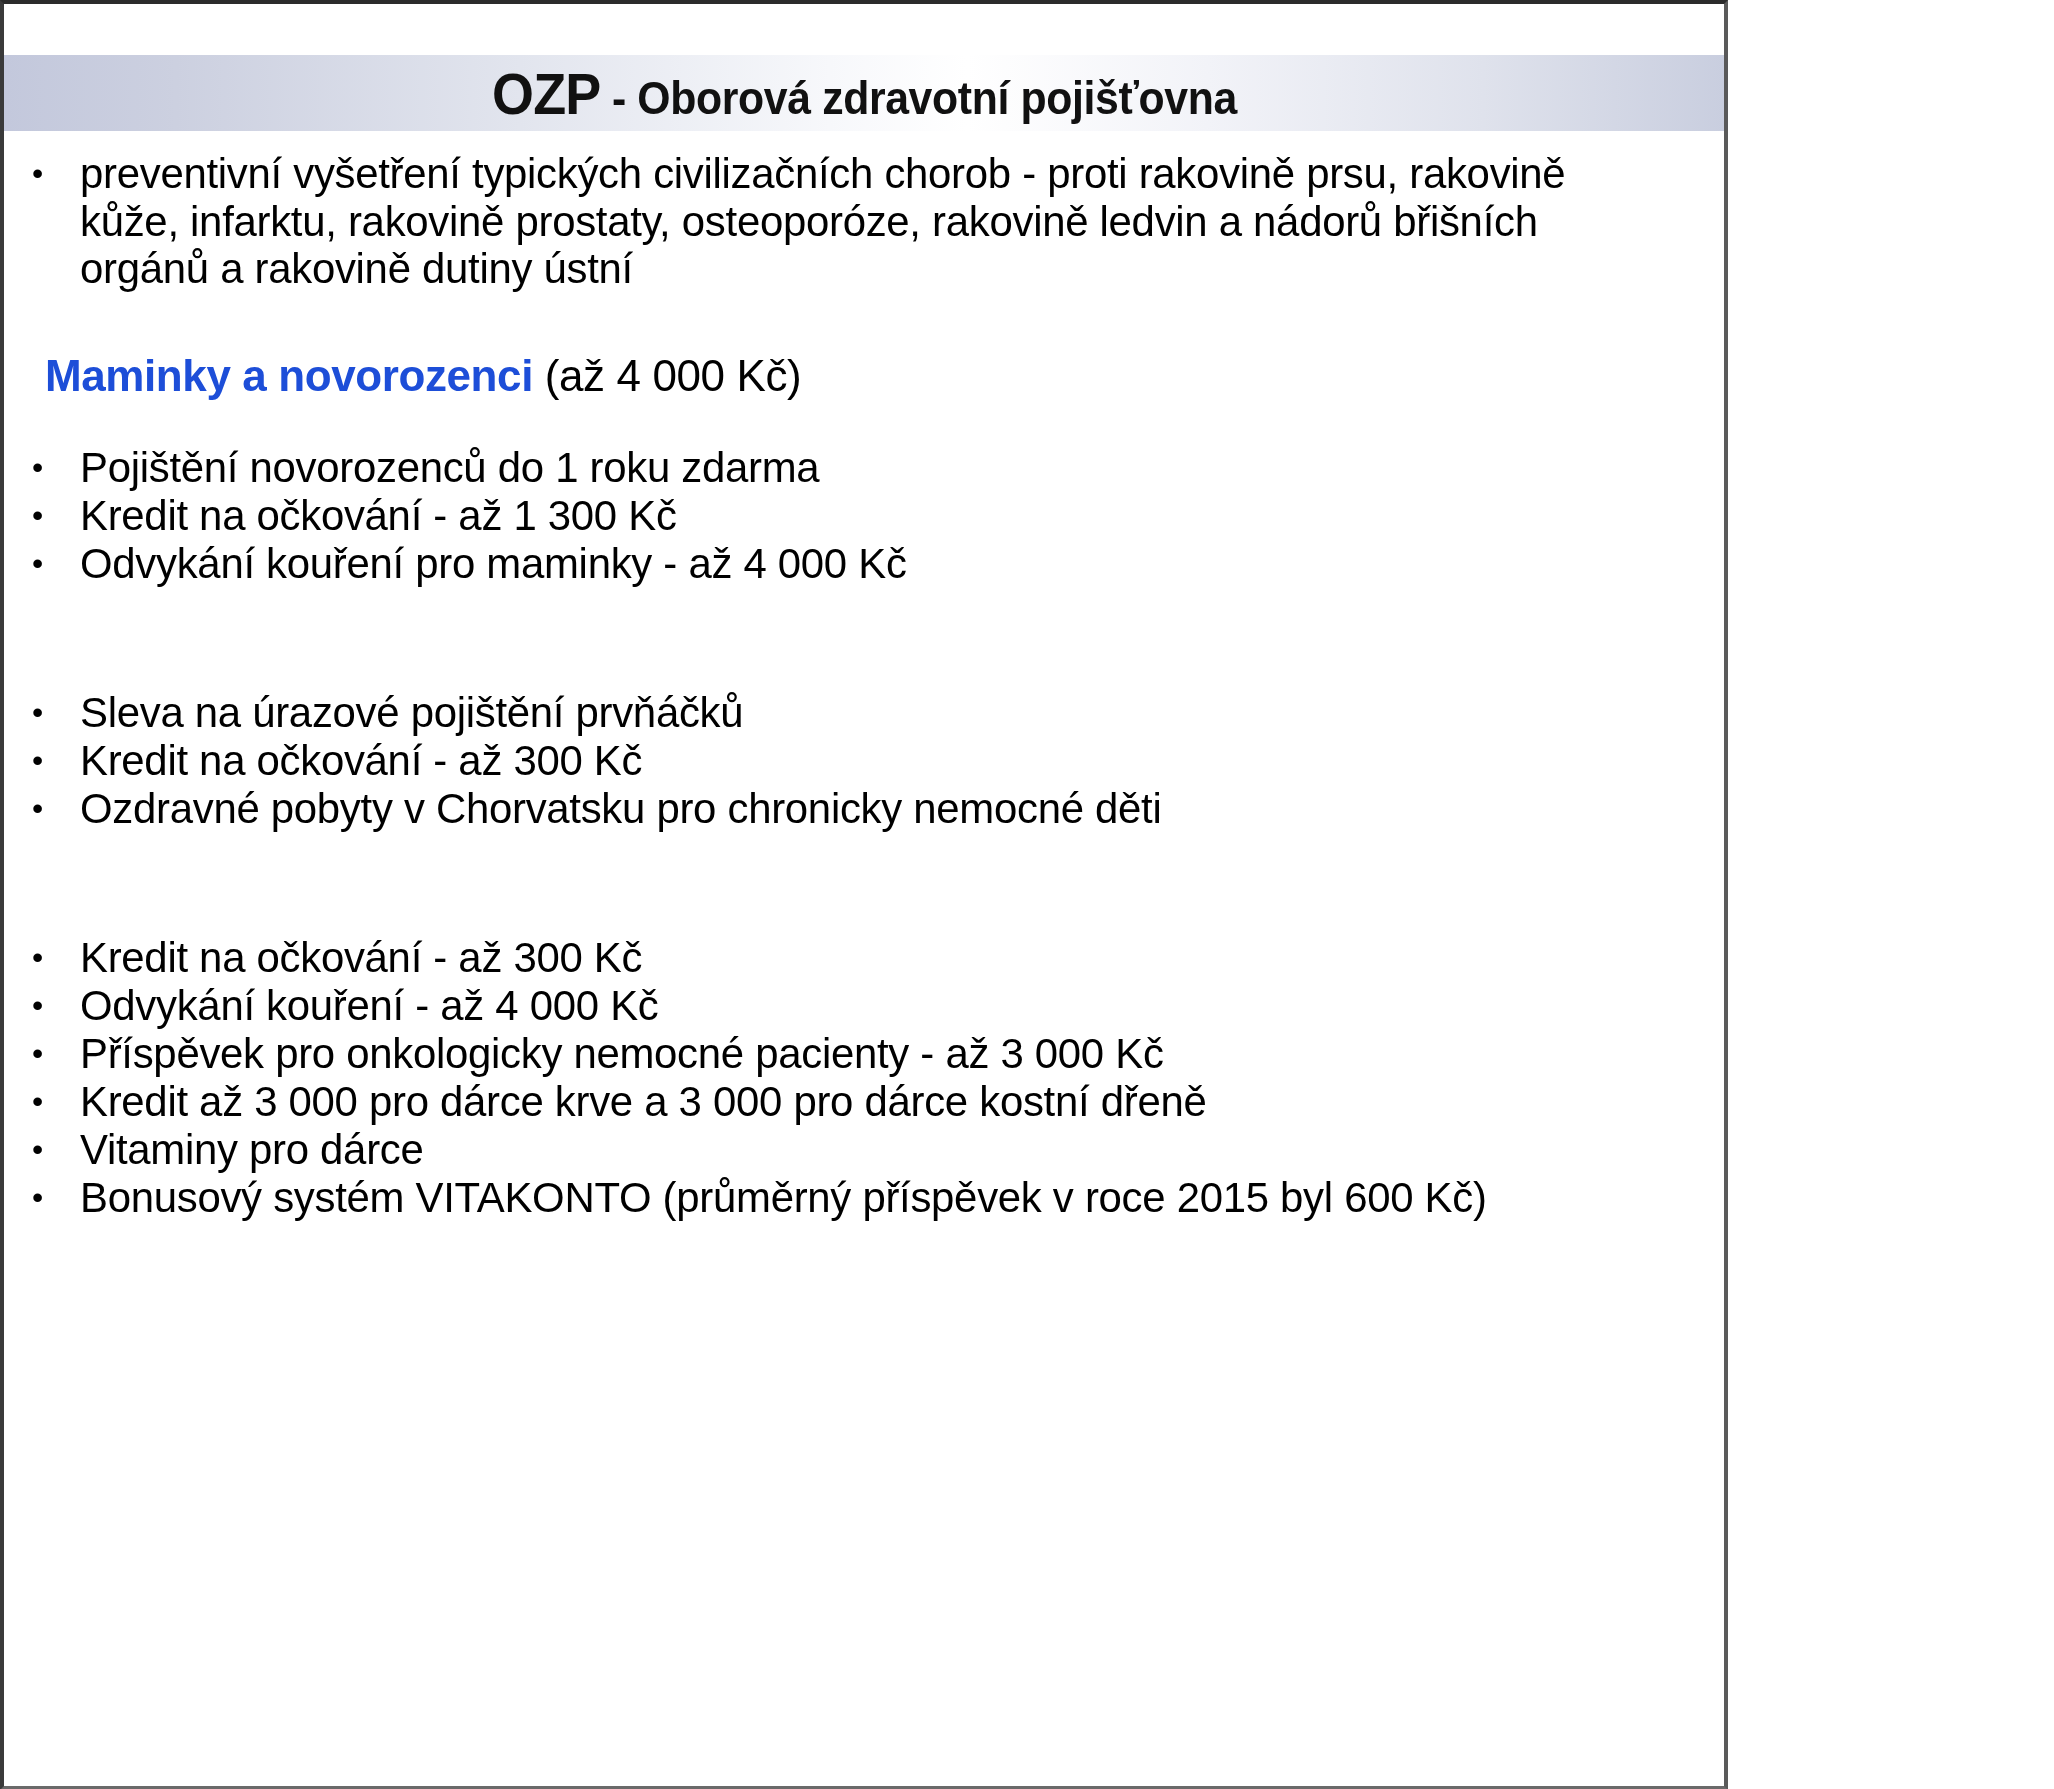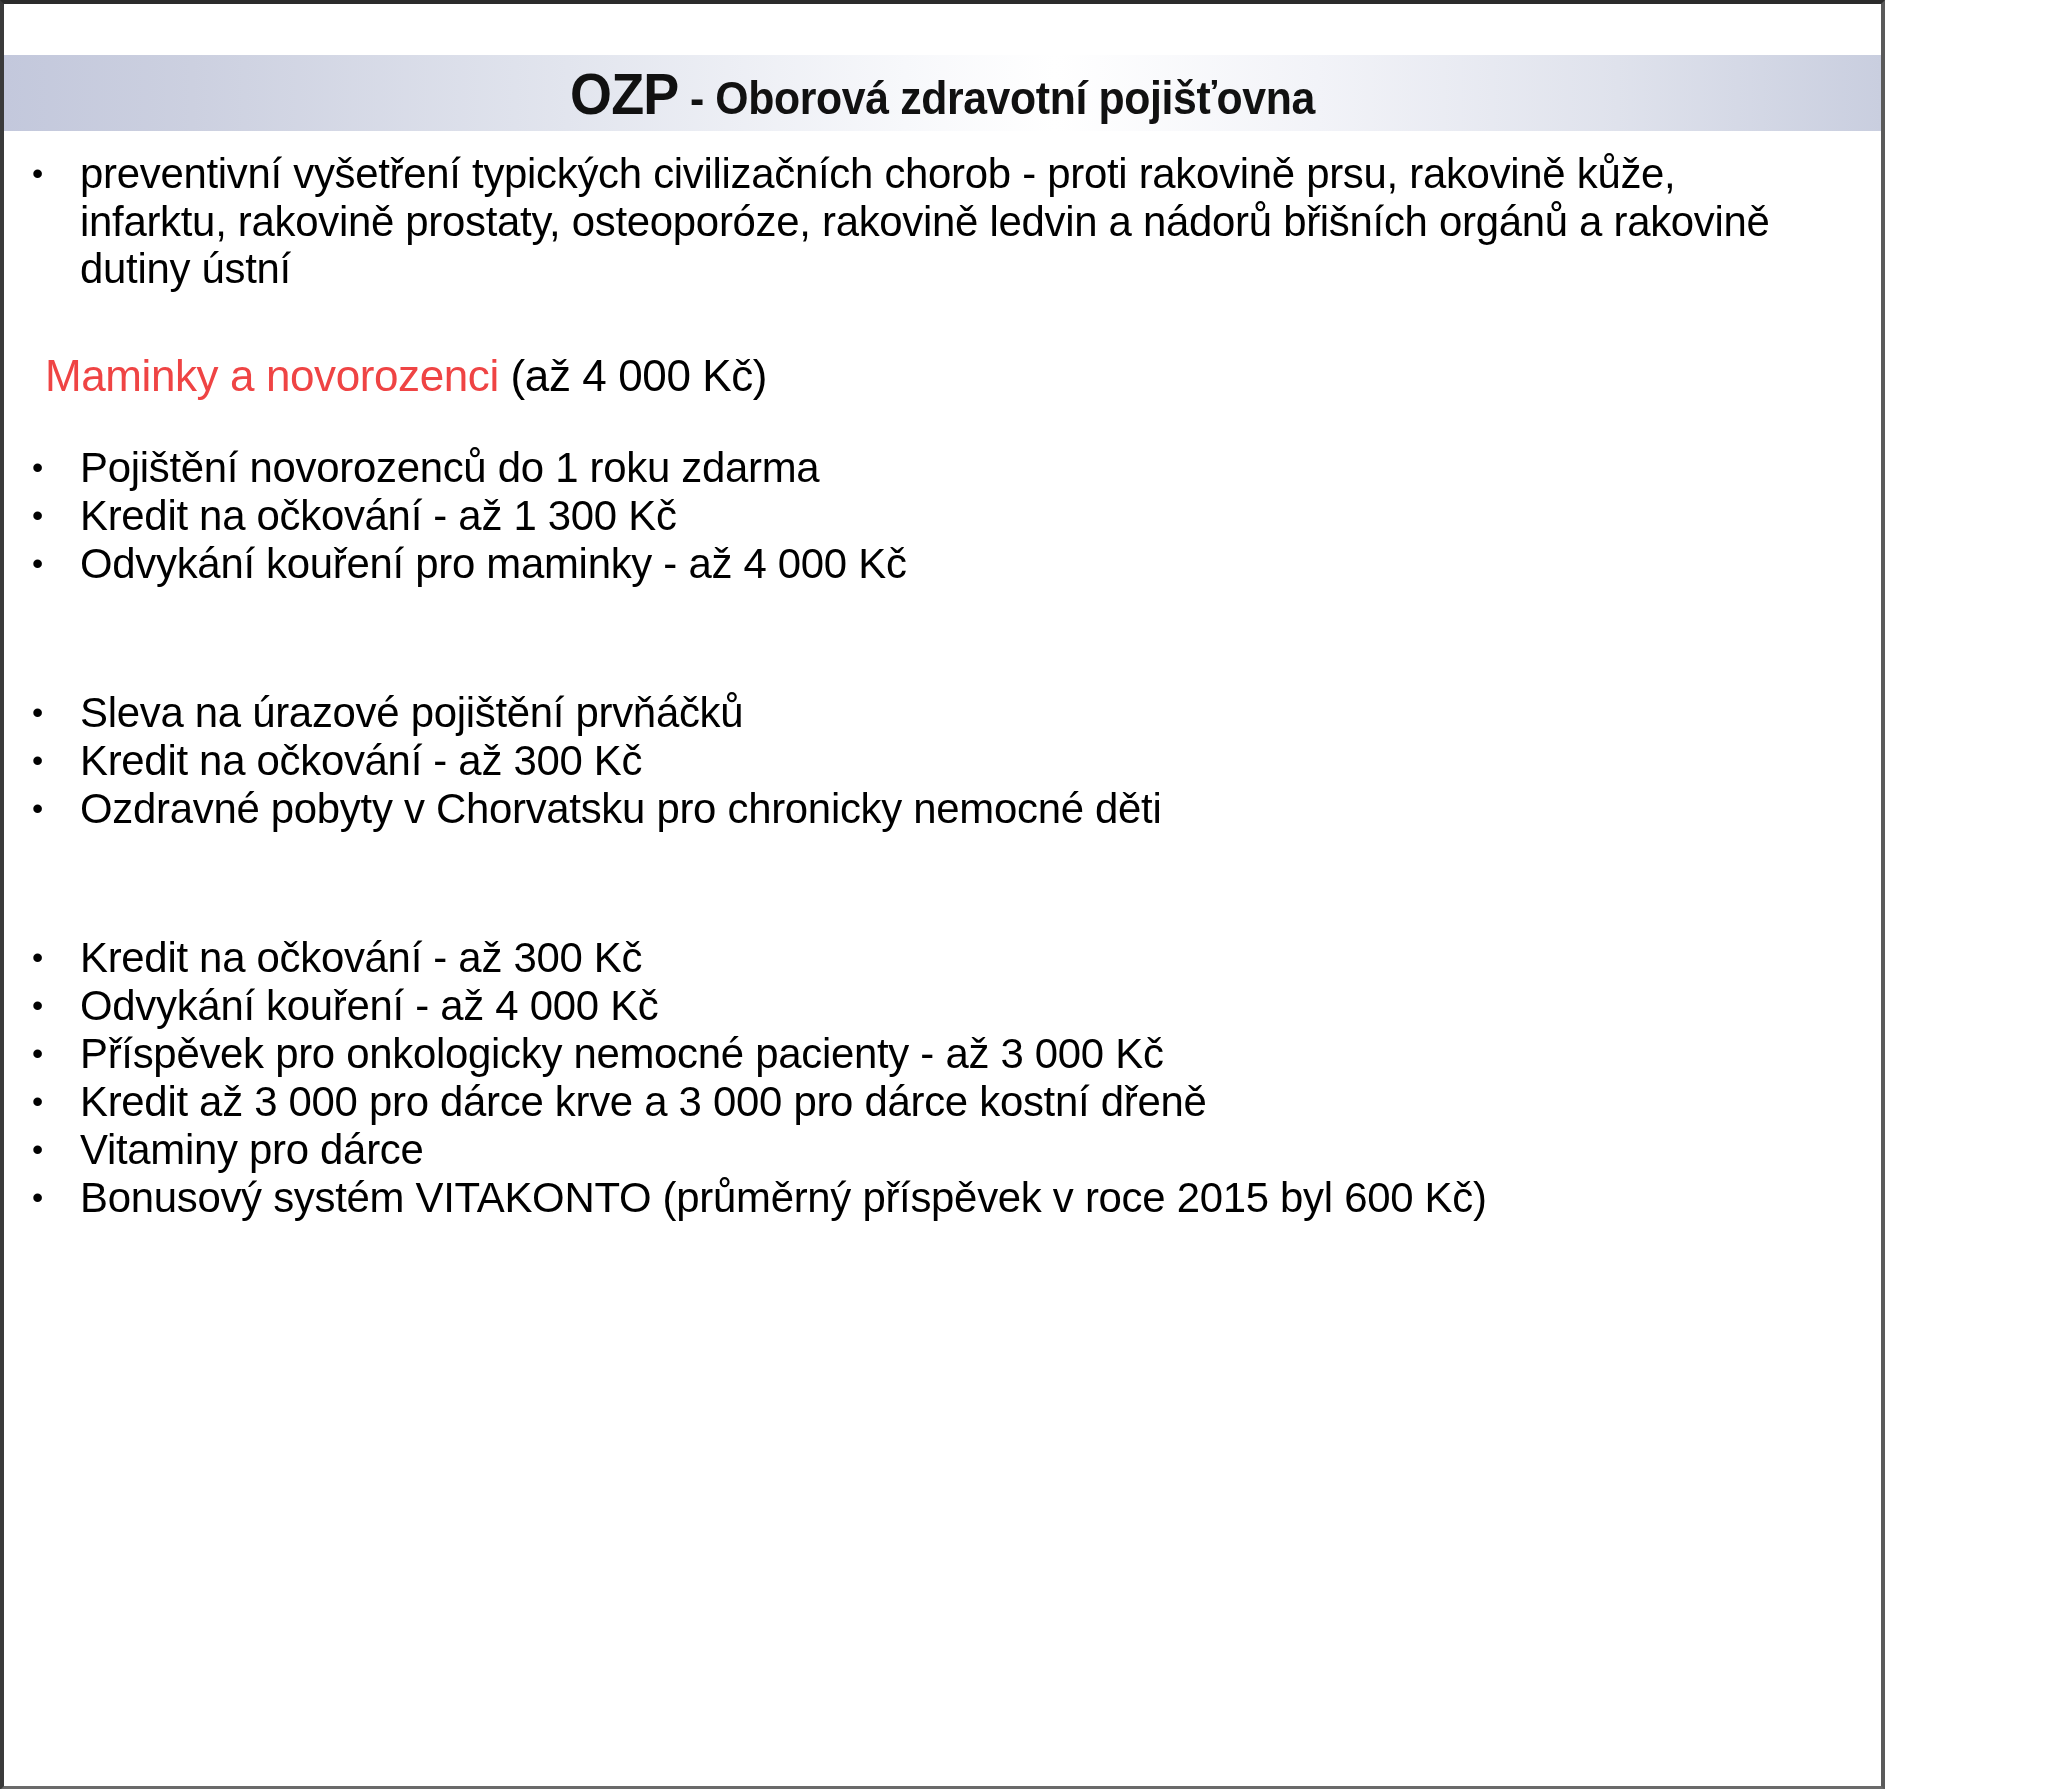--- a/index.html
+++ b/index.html
@@ -10,21 +10,21 @@
   body {
     width: 2055px;
     height: 1790px;
     font-family: "Liberation Sans", "DejaVu Sans", sans-serif;
     overflow: hidden;
   }
 
   .slide {
     position: relative;
     box-sizing: border-box;
-    width: 1885px;
+    width: 1728px;
     height: 1790px;
     background: #ffffff;
     border-top: 4.7px solid #2b2b2b;
     border-left: 4.7px solid #ararara;
     border-left: 4.7px solid #3a3a3a;
     border-right: 4.7px solid #5a5a5a;
     border-bottom: 4.7px solid #6a6a6a;
     overflow: hidden;
   }
 
@@ -108,22 +108,22 @@
   }
 
   .heading {
     font-size: 44px;
     font-weight: bold;
     color: #000000;
     letter-spacing: -0.4px;
     padding-left: 20.5px;
   }
   .heading .hl {
-    color: #ef4444;
-    font-weight: normal;
+    color: #1d4ed8;
+    font-weight: bold;
     margin-top: 16px;
   }
   .heading .amount {
     color: #000000;
     font-weight: normal;
   }
 
   .list {
     margin: 0;
     padding: 0;

